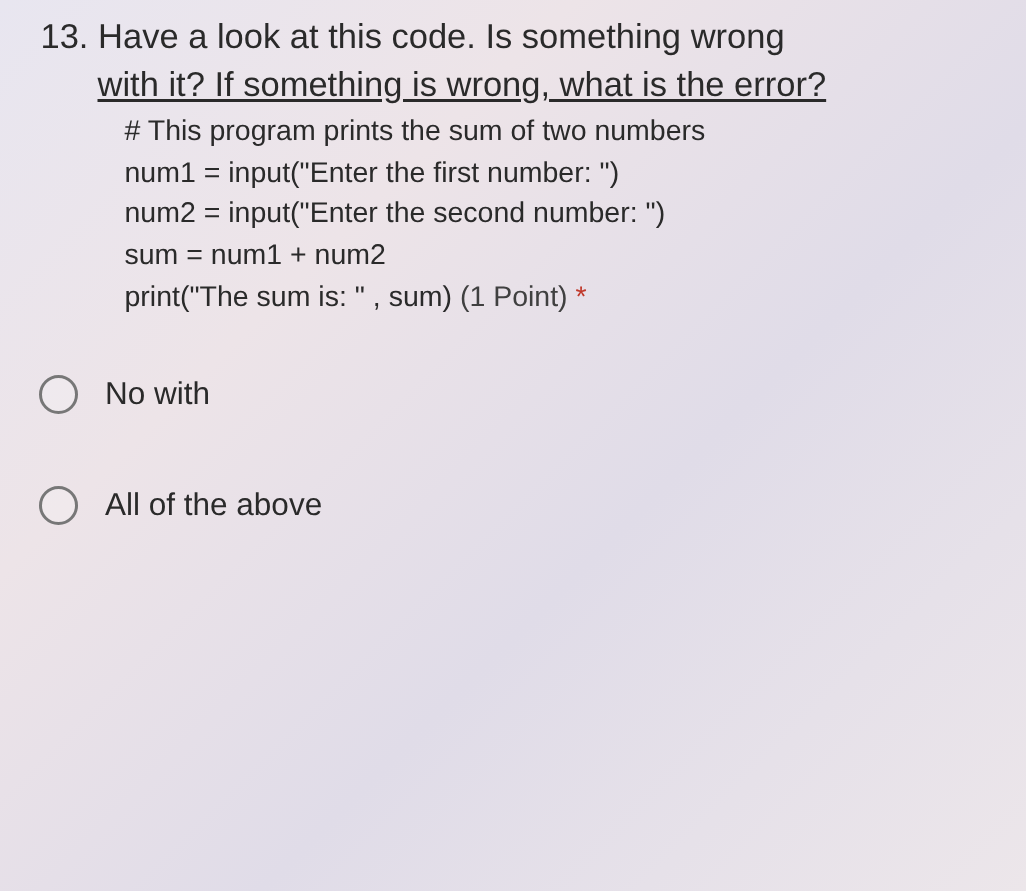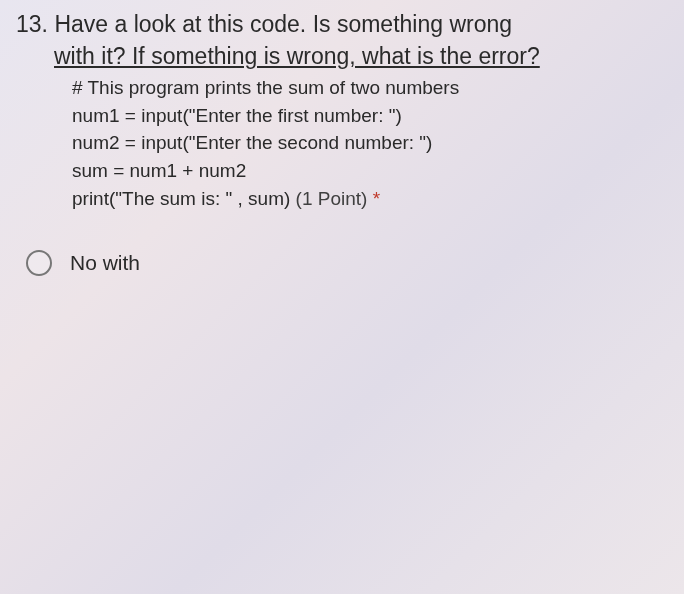--- a/index.html
+++ b/index.html
@@ -9,21 +9,21 @@
   }
   body {
     font-family: Arial, Helvetica, sans-serif;
     width: 684px;
     height: 594px;
     background: linear-gradient(135deg, #e8e6f0 0%, #ede4e8 30%, #e0dce8 60%, #ece6ea 100%);
     position: relative;
     overflow: hidden;
   }
   .question-block {
-    padding: 8px 12px 0 16px;
+    padding: 8px 12px 0 27px;
     color: #2a2a2a;
   }
   .question-number {
     display: inline;
     font-size: 23px;
     line-height: 1.4;
     color: #2a2a2a;
   }
   .question-text {
     display: inline;
@@ -100,13 +100,17 @@
       <span class="asterisk">*</span>
     </span>
   </div>
 </div>
 
 <div class="options">
   <div class="option">
     <div class="radio"></div>
     <span class="option-label">No with</span>
   </div>
+  <div class="option">
+    <div class="radio"></div>
+    <span class="option-label">All of the above</span>
+  </div>
 </div>
 
 </body></html>

